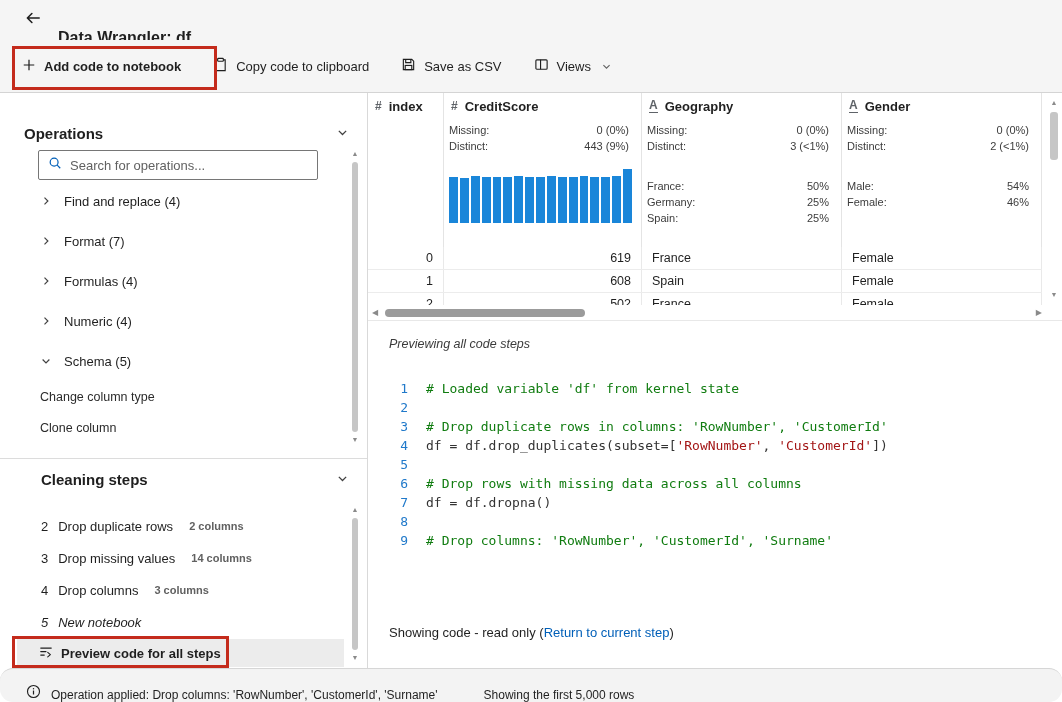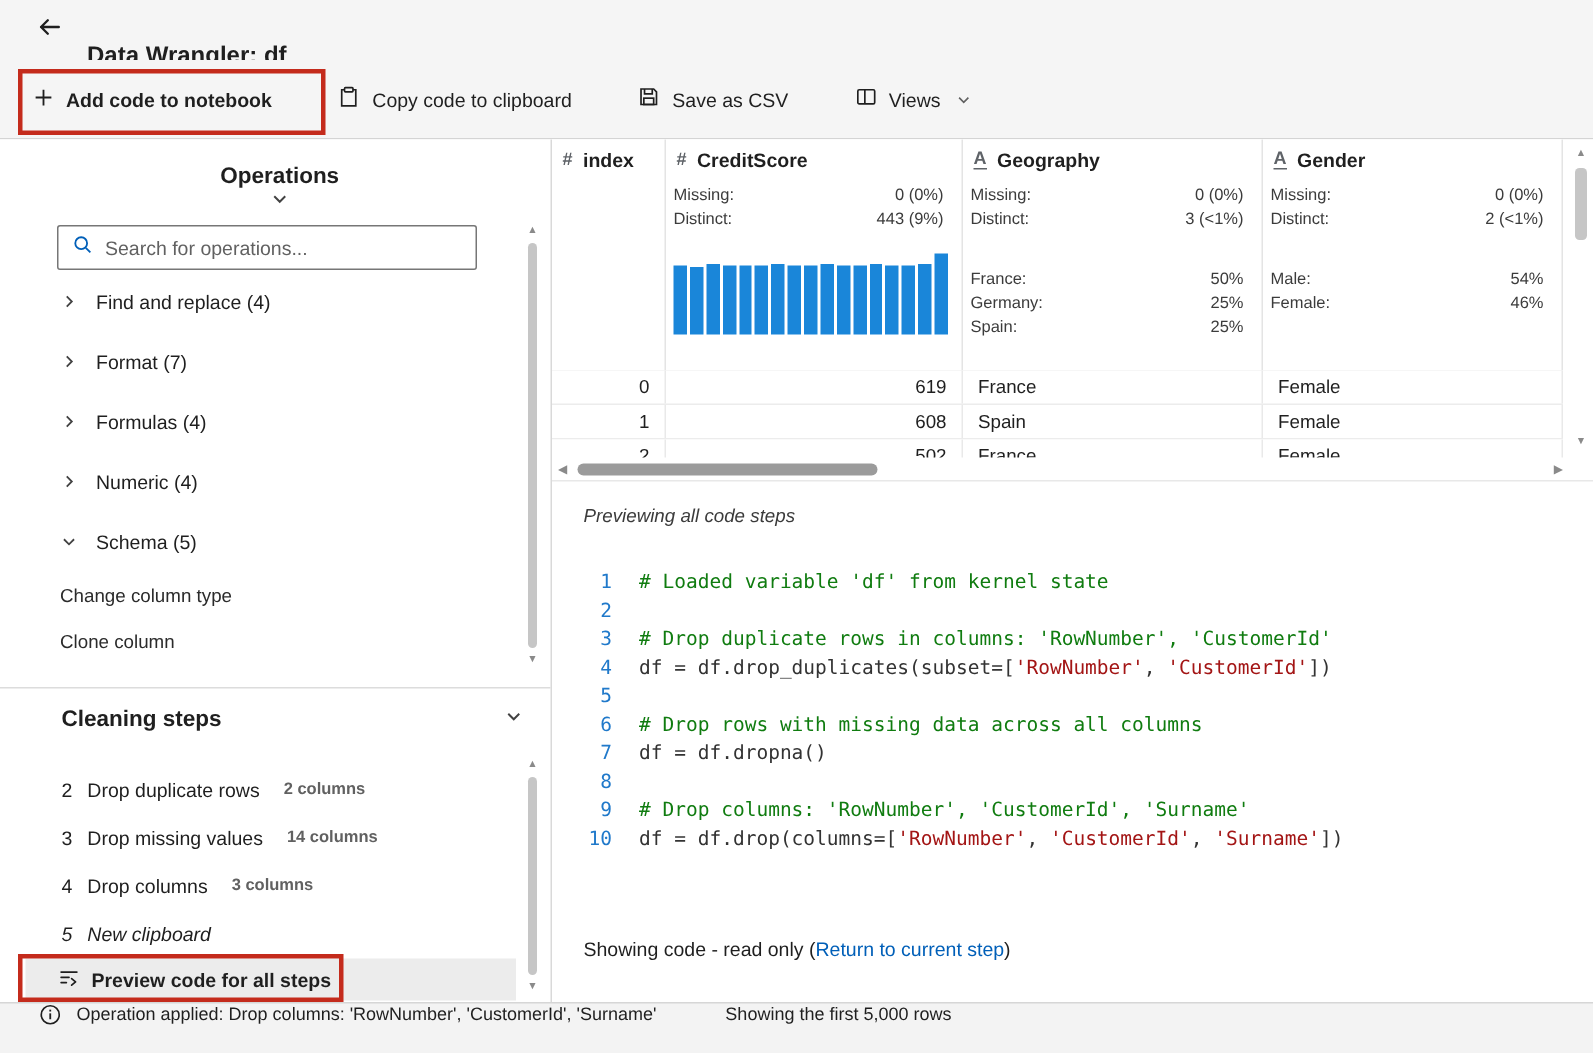--- a/index.html
+++ b/index.html
@@ -6,37 +6,37 @@
   html,body { width:1062px; height:702px; }
   body { font-family:"Liberation Sans", sans-serif; color:#1f1f1f; background:#fff; overflow:hidden; }
   .app { position:relative; width:1062px; height:702px; background:#fff; overflow:hidden; }
 
   
   .titlebar { position:absolute; top:0; left:0; width:100%; height:40px; background:#f5f5f5; display:flex; align-items:center; padding-left:24px; gap:16px; }
   .back-btn { display:flex; align-items:center; cursor:pointer; }
   .title { font-size:16px; font-weight:700;margin-top:35px; }
 
   
-  .toolbar { position:absolute; top:40px; left:0; width:100%; height:53px; background:#f5f5f5; border-bottom:1px solid #d4d4d4; display:flex; align-items:center; padding-left:10px; gap:20px; }
+  .toolbar { position:absolute; top:40px; left:0; width:100%; height:53px; background:#f5f5f5; border-bottom:1px solid #d4d4d4; display:flex; align-items:center; padding-left:10px; gap:8px; }
   .tbtn { display:flex; align-items:center; gap:8px; background:transparent; border:none; font-family:inherit; font-size:13px; color:#1f1f1f; padding:8px 12px; cursor:pointer; border-radius:4px; }
   .tbtn.add { font-weight:600; }
   .tbtn .chev { display:flex; margin-left:2px; }
 
   
   .annotation-box { position:absolute; border:3px solid #c42b1c; z-index:50; pointer-events:none; }
   .annot-add { left:12px; top:46px; width:205px; height:44px; }
   .annot-preview { left:12px; top:636px; width:217px; height:32px; }
 
   
   .content { position:absolute; top:93px; left:0; right:0; bottom:34px; display:flex; background:#fff; }
   .left { width:368px; position:relative; border-right:1px solid #d9d9d9; background:#fff; flex:none; }
   .main { flex:1; position:relative; background:#fff; }
 
   .panel-head { position:absolute; left:24px; right:18px; display:flex; align-items:center; justify-content:space-between; font-size:15px; font-weight:700; }
-  .ops .panel-head { top:16px;flex-direction:column; }
+  .ops .panel-head { top:32px; }
   .cleaning .panel-head { top:12px; }
 
   .ops { position:absolute; top:0; left:0; right:0; height:365px; }
   .searchbox { position:absolute; top:57px; left:38px; width:280px; height:30px; border:1px solid #767676; border-radius:2px; background:#fff; display:flex; align-items:center; padding:0 9px; gap:8px; }
   .searchbox input { border:none; outline:none; flex:1; font-size:13px; font-family:inherit; color:#1f1f1f; background:transparent; }
   .searchbox input::placeholder { color:#616161; }
 
   #ops-tree { position:absolute; top:88px; left:0; right:18px; }
   .tree-item { height:40px; display:flex; align-items:center; padding-left:40px; gap:12px; font-size:13px; cursor:pointer; }
   .tree-chev { display:flex; width:12px; }
@@ -95,21 +95,21 @@
   .code-line { display:flex; }
   .ln { width:40px; text-align:right; margin-right:18px; color:#2079ca; flex:none; }
   .lc { white-space:pre; }
   .tok-comment { color:#107c10; }
   .tok-string { color:#a31515; }
   .tok-plain { color:#333333; }
   .code-footer { position:absolute; left:21px; bottom:28px; font-size:13px; color:#1f1f1f; }
   .code-footer a { color:#005fb8; text-decoration:none; cursor:pointer; }
 
   
-  .statusbar { position:absolute; bottom:0; left:0; width:100%; height:34px; background:#f3f3f3; border-top:1px solid #d6d6d6; display:flex; align-items:flex-start; padding-left:26px; font-size:12px; gap:10px; }
+  .statusbar { position:absolute; bottom:0; left:0; width:100%; height:34px; background:#f3f3f3; border-top:1px solid #d6d6d6; display:flex; align-items:flex-end; padding-left:26px; font-size:12px; gap:10px;border-radius:13px; }
   .rows-info { margin-left:36px; }
 </style>
 </head>
 <body>
 
 <div class="app">
 
   <div class="titlebar">
     <span class="back-btn">
         <span><svg width="18" height="18" viewBox="0 0 16 16" fill="none" stroke="#1f1f1f" stroke-width="1.4" stroke-linecap="round" stroke-linejoin="round">
@@ -246,21 +246,21 @@
               <span class="step-label">Drop missing values</span>
               <span class="step-detail">14 columns</span>
             </div>
             <div class="step-item">
               <span class="step-num">4</span>
               <span class="step-label">Drop columns</span>
               <span class="step-detail">3 columns</span>
             </div>
             <div class="step-item italic">
               <span class="step-num">5</span>
-              <span class="step-label">New clipboard</span>
+              <span class="step-label">New notebook</span>
             </div>
           </div>
         <div class="sel-bar" style="background: rgb(0, 120, 212);"></div>
         <div class="preview-row">
           <span><svg width="14" height="14" viewBox="0 0 16 16" fill="none" stroke="#1f1f1f" stroke-width="1.3" stroke-linecap="round" stroke-linejoin="round">
                 <path d="M2 3.5h12M2 7.5h6M2 11.5h4"></path>
                 <path d="M10 8.5l3 2.5-3 2.5"></path>
               </svg></span>
           <span>Preview code for all steps</span>
         </div>
@@ -444,24 +444,20 @@
               <span class="lc"><span class="tok-plain">df = df.dropna()</span></span>
             </div>
             <div class="code-line">
               <span class="ln">8</span>
               <span class="lc"></span>
             </div>
             <div class="code-line">
               <span class="ln">9</span>
               <span class="lc"><span class="tok-comment"># Drop columns: 'RowNumber', 'CustomerId', 'Surname'</span></span>
             </div>
-            <div class="code-line">
-              <span class="ln">10</span>
-              <span class="lc"><span class="tok-plain">df = df.drop(columns=[</span><span class="tok-string">'RowNumber'</span><span class="tok-plain">, </span><span class="tok-string">'CustomerId'</span><span class="tok-plain">, </span><span class="tok-string">'Surname'</span><span class="tok-plain">])</span></span>
-            </div>
           </div>
         <div class="code-footer">
           <span>Showing code - read only (</span><a>Return to current step</a><span>)</span>
         </div>
       </div>
     </div>
   </div>
 
   <div class="statusbar">
     <span><svg width="15" height="15" viewBox="0 0 16 16">

